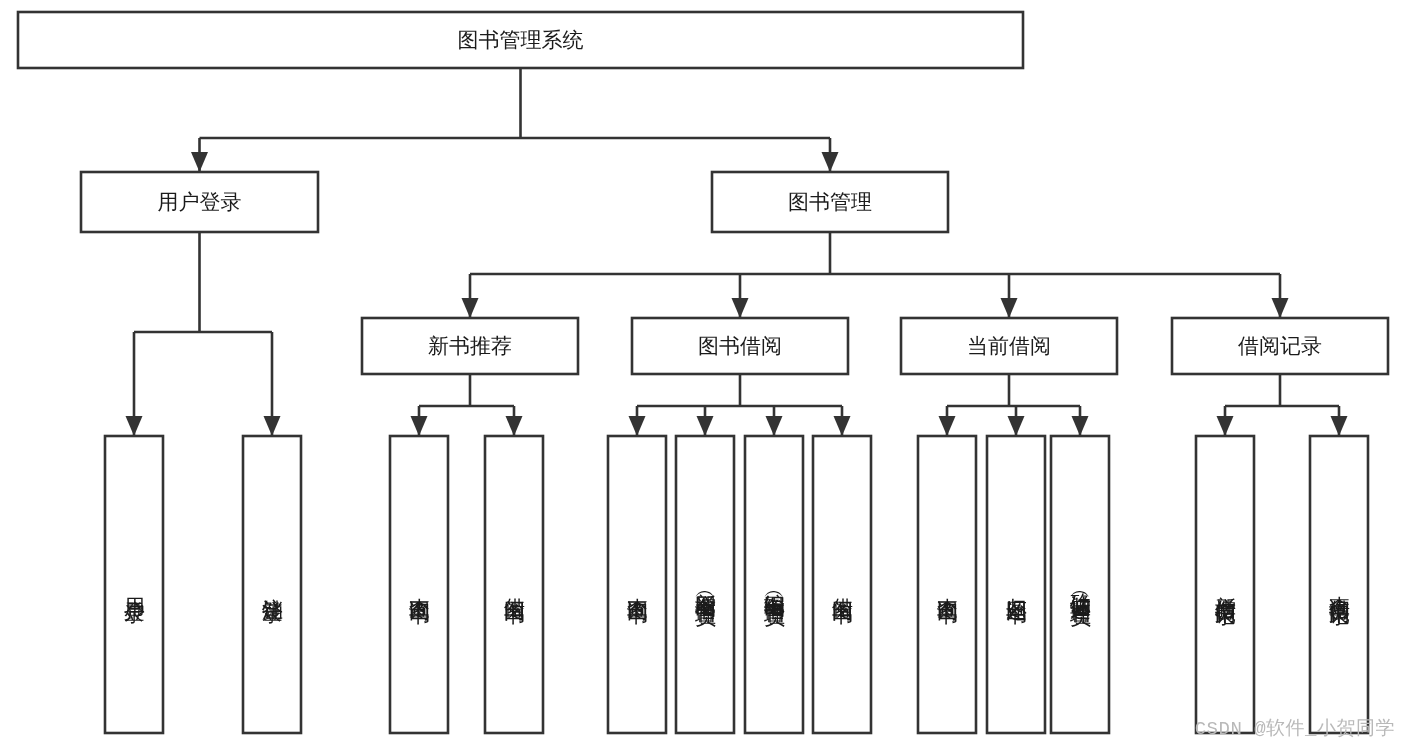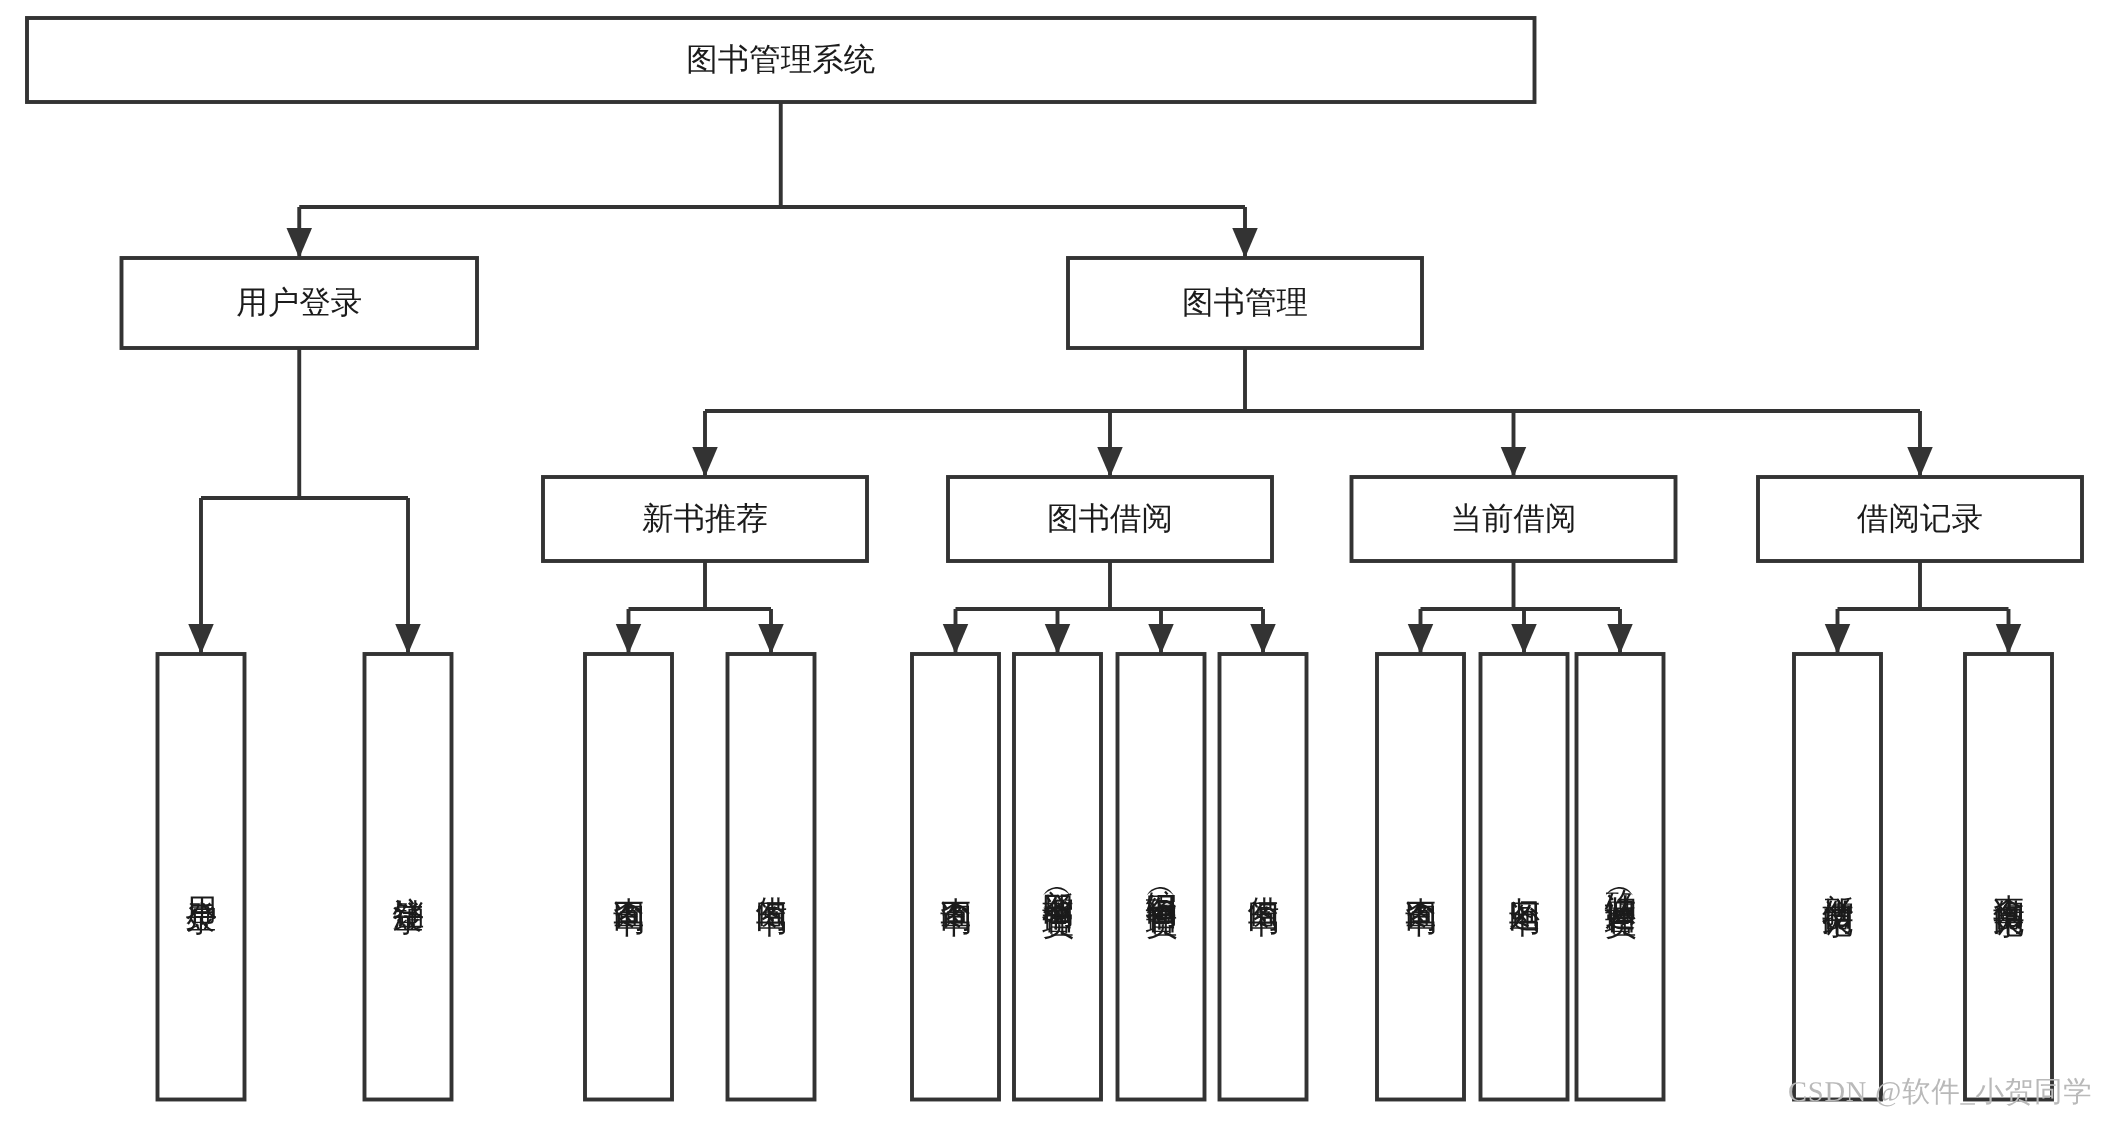--- a/index.html
+++ b/index.html
@@ -61,21 +61,21 @@
     line-height: 1.18;
     letter-spacing: 2px;
     color: #1b1b1b;
     white-space: nowrap;
     text-align: center;
   }
   .watermark {
     position: absolute;
     right: 10px;
     bottom: 6px;
-    font-family: Liberation Serif, serif;
+    font-family: Liberation Mono, monospace;
     font-size: 19px;
     color: #b9b9b9;
     letter-spacing: 0.5px;
     user-select: none;
     white-space: nowrap;
   }
 </style>
 </head>
 <body>
 

